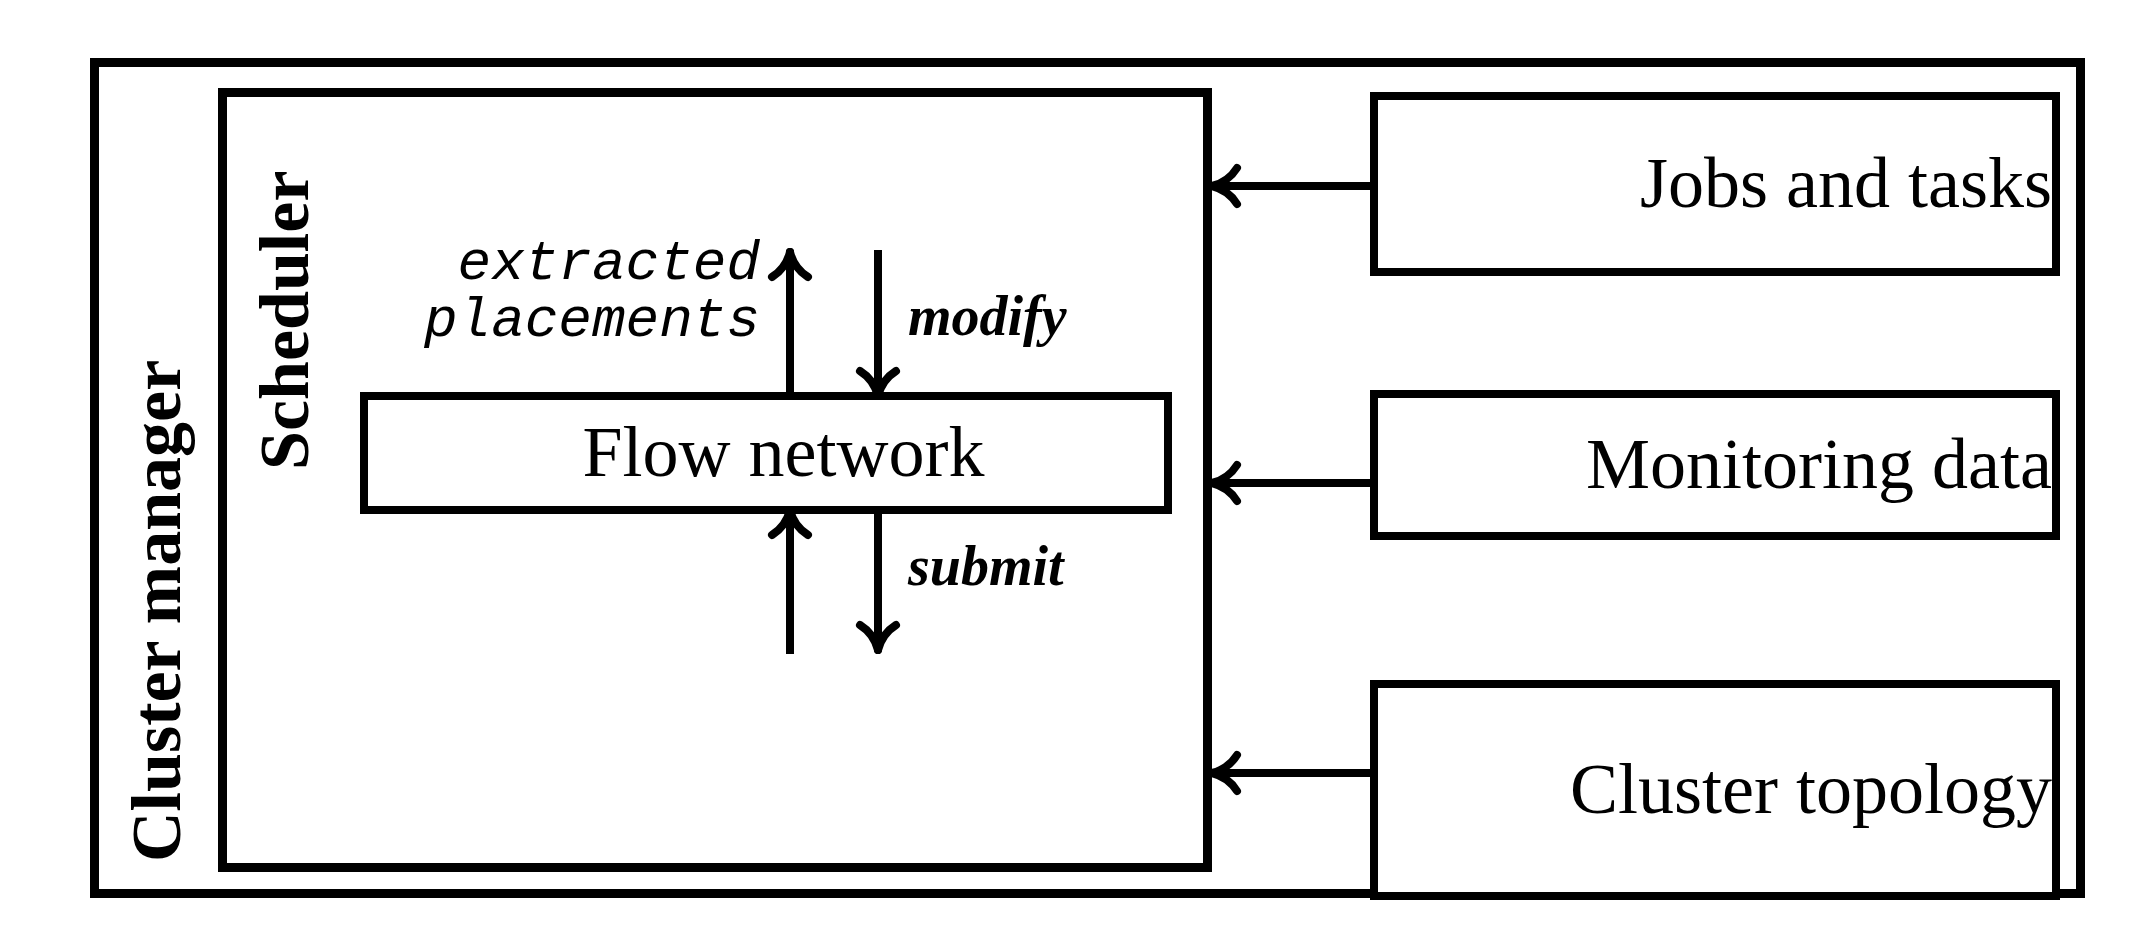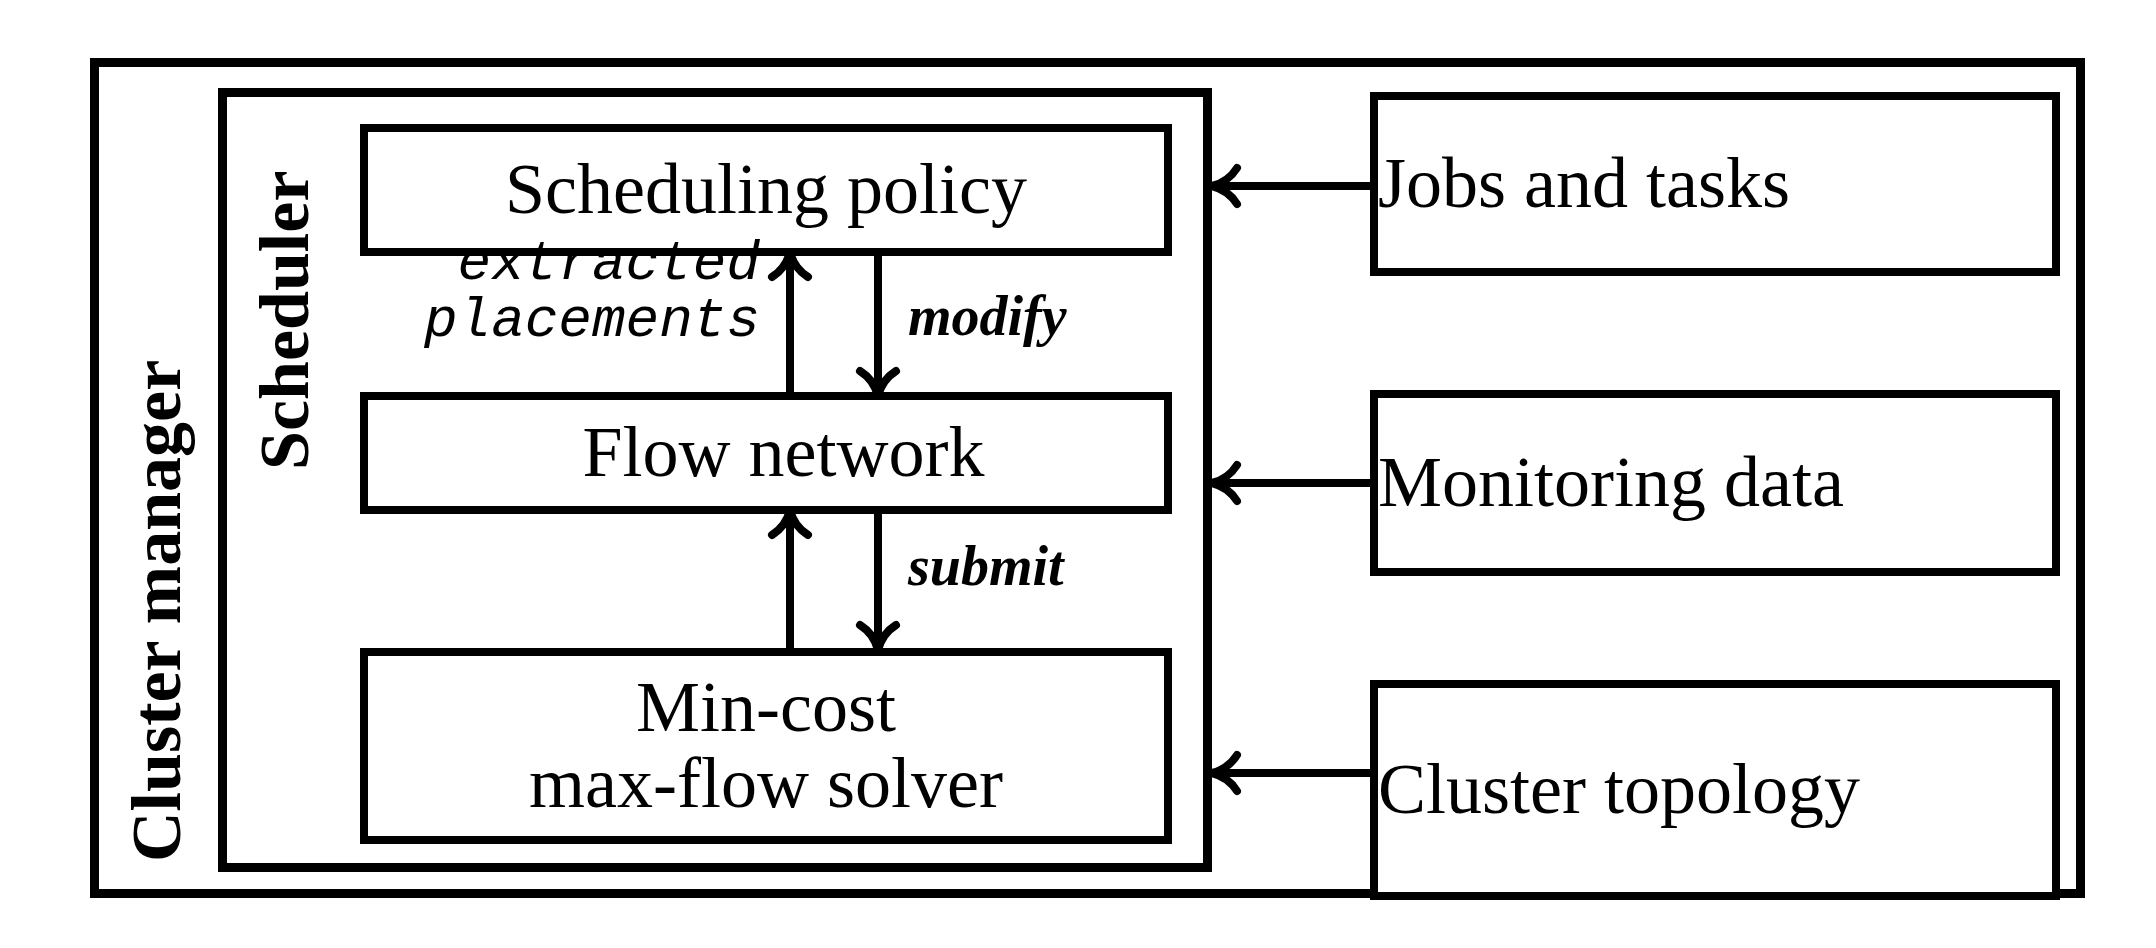--- a/index.html
+++ b/index.html
@@ -31,21 +31,22 @@
   .inner-box {
     border-width: 8px;
     display: flex;
     align-items: center;
     justify-content: center;
   }
   .side-box {
     border-width: 8px;
     display: flex;
     align-items: center;
-    justify-content: flex-start;
+    justify-content: flex-end;
+    padding-left: 44px;
   }
   .box-label {
     font-size: 72px;
     line-height: 1.05;
     text-align: center;
     white-space: pre-line;
     letter-spacing: 0px;
   }
   .vert-label {
     position: absolute;
@@ -77,32 +78,25 @@
 <div id="canvas">
 
   <div class="box outer-box" style="left:90px; top:58px; width:1995px; height:840px;"></div>
 
   <div class="vert-label" style="left:122px; top:862px;">Cluster manager</div>
 
   <div class="box scheduler-box" style="left:218px; top:88px; width:994px; height:784px;"></div>
 
   <div class="vert-label" style="left:250px; top:470px;">Scheduler</div>
 
-  <div class="box inner-box" style="left:360px; top:124px; width:812px; height:132px;">
-    <span class="box-label">Scheduling policy</span>
-  </div>
 
   <div class="box inner-box" style="left:360px; top:392px; width:812px; height:122px;padding-left:35px;">
     <span class="box-label">Flow network</span>
   </div>
 
-  <div class="box inner-box" style="left:360px; top:648px; width:812px; height:196px; flex-direction:column;">
-    <span class="box-label">Min-cost</span>
-    <span class="box-label">max-flow solver</span>
-  </div>
 
   <svg class="arrow-svg" style="left:770px; top:248px; width:40px; height:152px;" viewBox="0 0 40 152">
     <line x1="20" y1="152" x2="20" y2="14" stroke="#000" stroke-width="8"></line>
     <path d="M 20 4 C 23 16, 30 24, 38 29" stroke="#000" stroke-width="8" fill="none" stroke-linecap="round"></path>
     <path d="M 20 4 C 17 16, 10 24, 2 29" stroke="#000" stroke-width="8" fill="none" stroke-linecap="round"></path>
   </svg>
 
   <div class="edge-label left-side" style="left:420px; top:236px; width:340px;font-family:Liberation Mono, monospace;">extracted
 placements</div>
 
@@ -126,21 +120,21 @@
     <path d="M 20 142 C 23 130, 30 122, 38 117" stroke="#000" stroke-width="8" fill="none" stroke-linecap="round"></path>
     <path d="M 20 142 C 17 130, 10 122, 2 117" stroke="#000" stroke-width="8" fill="none" stroke-linecap="round"></path>
   </svg>
 
   <div class="edge-label right-side" style="left:908px; top:538px; width:300px;">submit</div>
 
   <div class="box side-box" style="left:1370px; top:92px; width:690px; height:184px;">
     <span class="box-label">Jobs and tasks</span>
   </div>
 
-  <div class="box side-box" style="left:1370px; top:390px; width:690px; height:186px;">
+  <div class="box side-box" style="left:1370px; top:390px; width:690px; height:150px;">
     <span class="box-label">Monitoring data</span>
   </div>
 
   <div class="box side-box" style="left:1370px; top:680px; width:690px; height:220px;">
     <span class="box-label">Cluster topology</span>
   </div>
 
   <svg class="arrow-svg" style="left:1206px; top:165px; width:170px; height:42px;" viewBox="0 0 170 42">
     <line x1="170" y1="21" x2="16" y2="21" stroke="#000" stroke-width="8"></line>
     <path d="M 6 21 C 18 24, 26 31, 31 39" stroke="#000" stroke-width="8" fill="none" stroke-linecap="round"></path>

